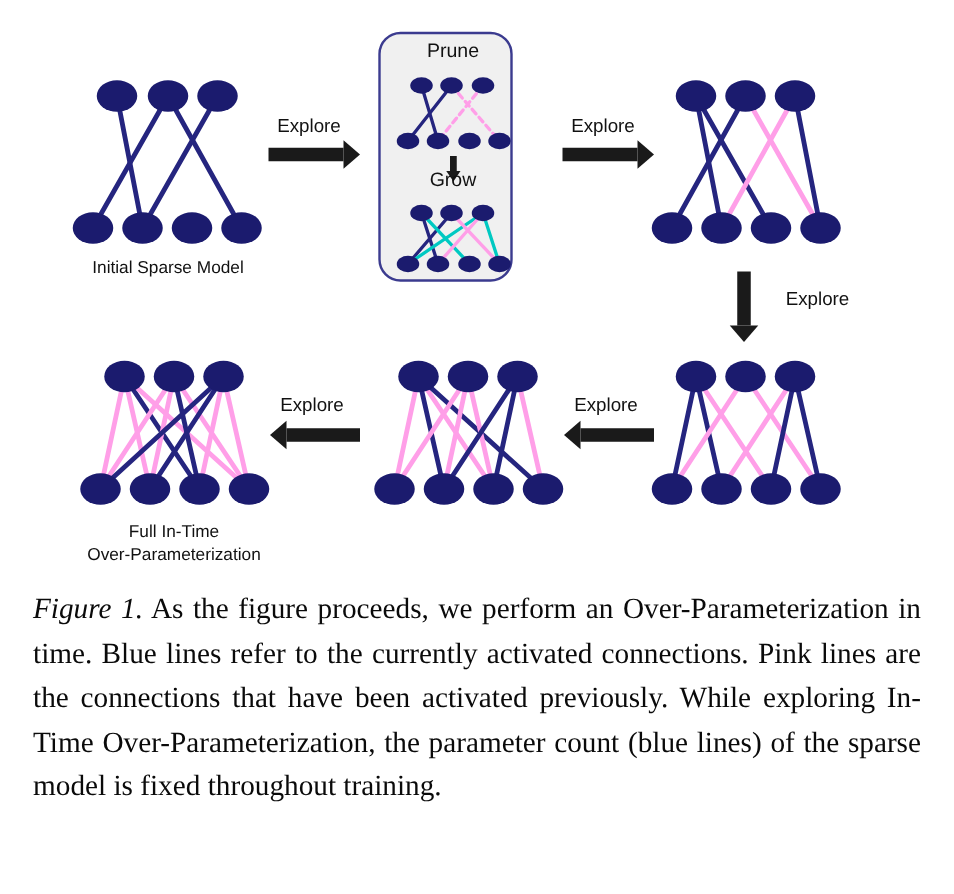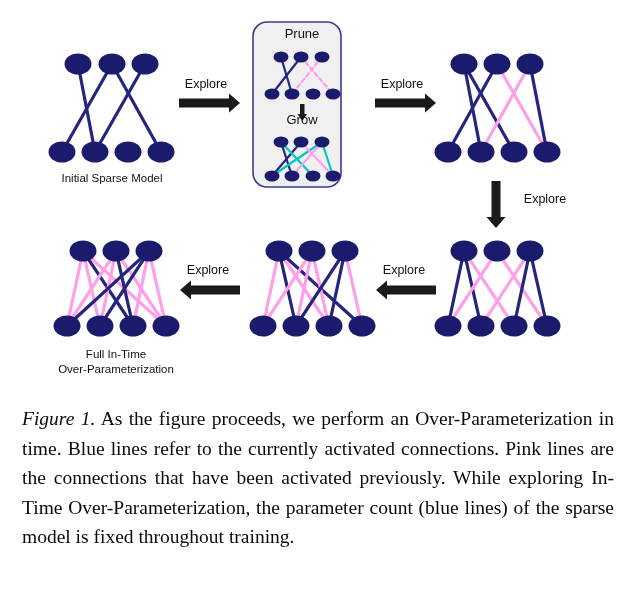--- a/index.html
+++ b/index.html
@@ -27,21 +27,21 @@
     position: absolute;
     left: 0;
     top: 0;
     width: 636px;
     height: 400px;
     display: block;
   }
   .caption-block {
     position: absolute;
     left: 22px;
-    top: 404px;
+    top: 392px;
     width: 592px;
     font-family: "Liberation Serif", "DejaVu Serif", serif;
     font-size: 19.5px;
     line-height: 29.5px;
     text-align: justify;
     color: #0a0a0a;
   }
   .caption-block .fig-label {
     font-style: italic;
   }

